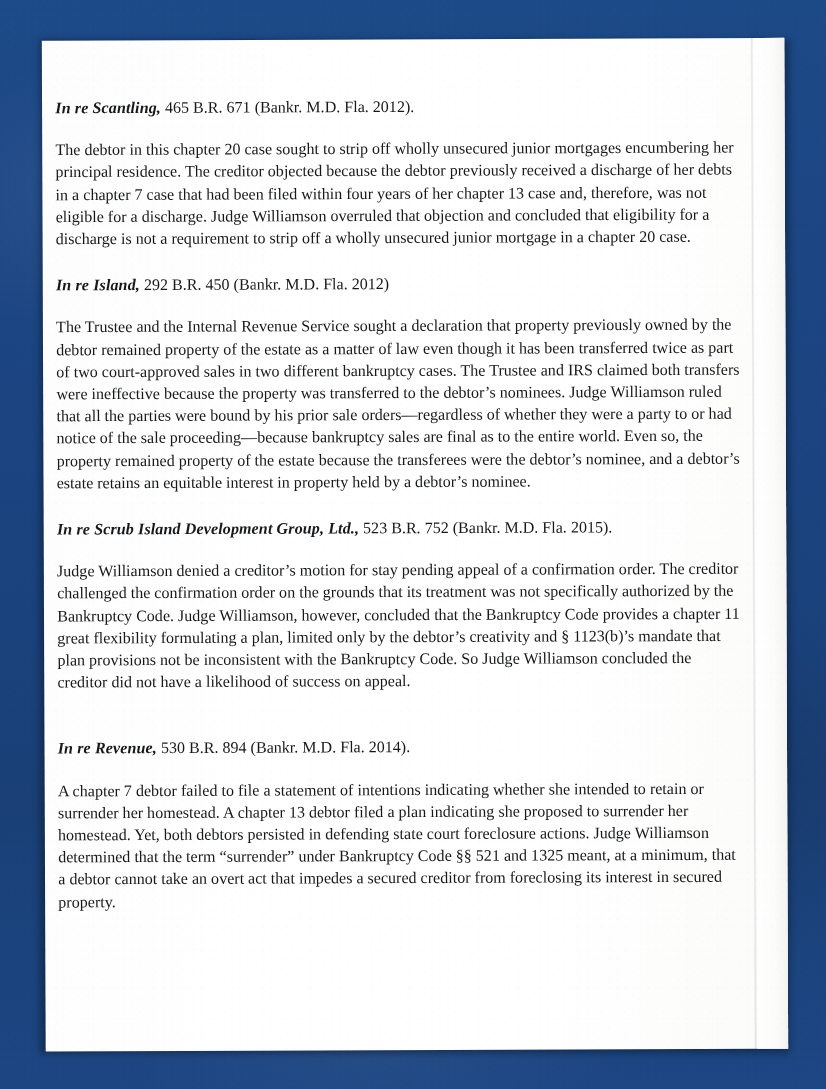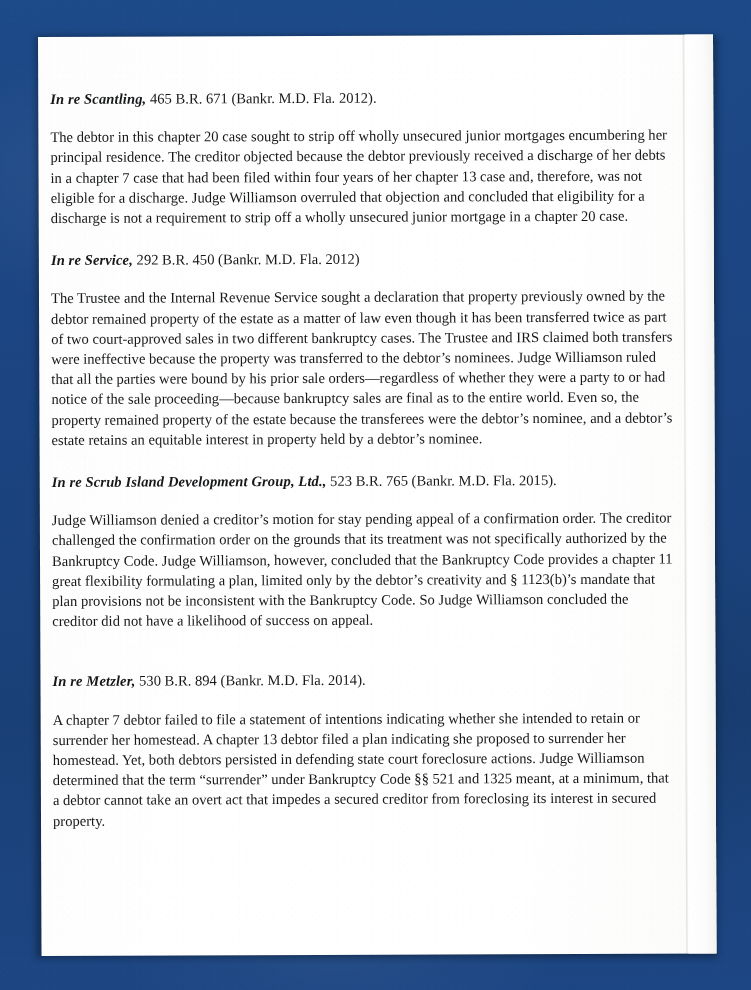--- a/index.html
+++ b/index.html
@@ -125,33 +125,33 @@
     <div id="page-seam"></div>
 
     <div id="content">
 
       <p class="case-heading"><span class="case-name">In re Scantling,</span><span class="case-cite"> 465 B.R. 671 (Bankr. M.D. Fla. 2012).</span></p>
       <div class="gap-after-heading"></div>
       <p class="case-body">The debtor in this chapter 20 case sought to strip off wholly unsecured junior mortgages encumbering her principal residence. The creditor objected because the debtor previously received a discharge of her debts in a chapter 7 case that had been filed within four years of her chapter 13 case and, therefore, was not eligible for a discharge. Judge Williamson overruled that objection and concluded that eligibility for a discharge is not a requirement to strip off a wholly unsecured junior mortgage in a chapter 20 case.</p>
 
       <div class="gap-between-entries"></div>
 
-      <p class="case-heading"><span class="case-name">In re Service,</span><span class="case-cite"> 292 B.R. 450 (Bankr. M.D. Fla. 2012)</span></p>
+      <p class="case-heading"><span class="case-name">In re Island,</span><span class="case-cite"> 292 B.R. 450 (Bankr. M.D. Fla. 2012)</span></p>
       <div class="gap-after-heading"></div>
       <p class="case-body">The Trustee and the Internal Revenue Service sought a declaration that property previously owned by the debtor remained property of the estate as a matter of law even though it has been transferred twice as part of two court-approved sales in two different bankruptcy cases. The Trustee and IRS claimed both transfers were ineffective because the property was transferred to the debtor’s nominees. Judge Williamson ruled that all the parties were bound by his prior sale orders—regardless of whether they were a party to or had notice of the sale proceeding—because bankruptcy sales are final as to the entire world. Even so, the property remained property of the estate because the transferees were the debtor’s nominee, and a debtor’s estate retains an equitable interest in property held by a debtor’s nominee.</p>
 
       <div class="gap-between-entries"></div>
 
-      <p class="case-heading"><span class="case-name">In re Scrub Island Development Group, Ltd.,</span><span class="case-cite"> 523 B.R. 765 (Bankr. M.D. Fla. 2015).</span></p>
+      <p class="case-heading"><span class="case-name">In re Scrub Island Development Group, Ltd.,</span><span class="case-cite"> 523 B.R. 752 (Bankr. M.D. Fla. 2015).</span></p>
       <div class="gap-after-heading"></div>
       <p class="case-body">Judge Williamson denied a creditor’s motion for stay pending appeal of a confirmation order. The creditor challenged the confirmation order on the grounds that its treatment was not specifically authorized by the Bankruptcy Code. Judge Williamson, however, concluded that the Bankruptcy Code provides a chapter 11 great flexibility formulating a plan, limited only by the debtor’s creativity and § 1123(b)’s mandate that plan provisions not be inconsistent with the Bankruptcy Code. So Judge Williamson concluded the creditor did not have a likelihood of success on appeal.</p>
 
       <div class="gap-large"></div>
 
-      <p class="case-heading"><span class="case-name">In re Metzler,</span><span class="case-cite"> 530 B.R. 894 (Bankr. M.D. Fla. 2014).</span></p>
+      <p class="case-heading"><span class="case-name">In re Revenue,</span><span class="case-cite"> 530 B.R. 894 (Bankr. M.D. Fla. 2014).</span></p>
       <div class="gap-after-heading"></div>
       <p class="case-body">A chapter 7 debtor failed to file a statement of intentions indicating whether she intended to retain or surrender her homestead. A chapter 13 debtor filed a plan indicating she proposed to surrender her homestead. Yet, both debtors persisted in defending state court foreclosure actions. Judge Williamson determined that the term “surrender” under Bankruptcy Code §§ 521 and 1325 meant, at a minimum, that a debtor cannot take an overt act that impedes a secured creditor from foreclosing its interest in secured property.</p>
 
     </div>
   </div>
 
   <div id="grain"></div>
 </div>
 
 </body></html>

